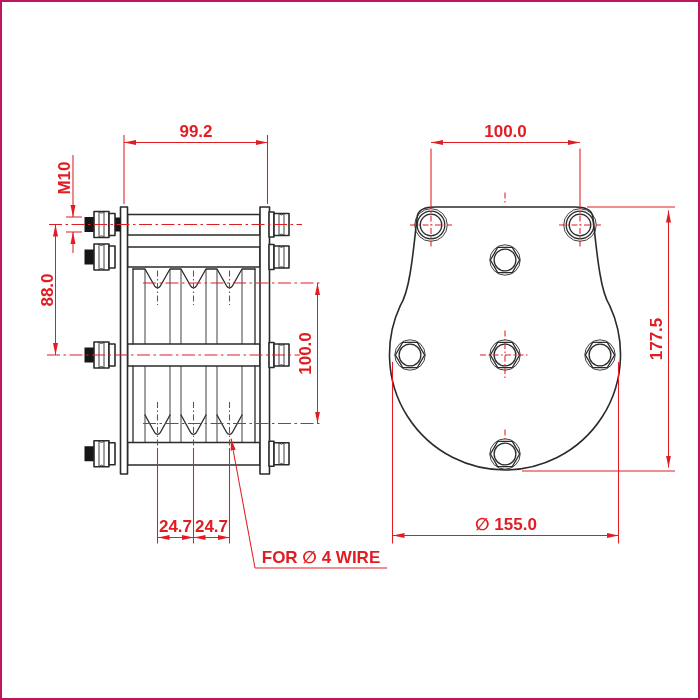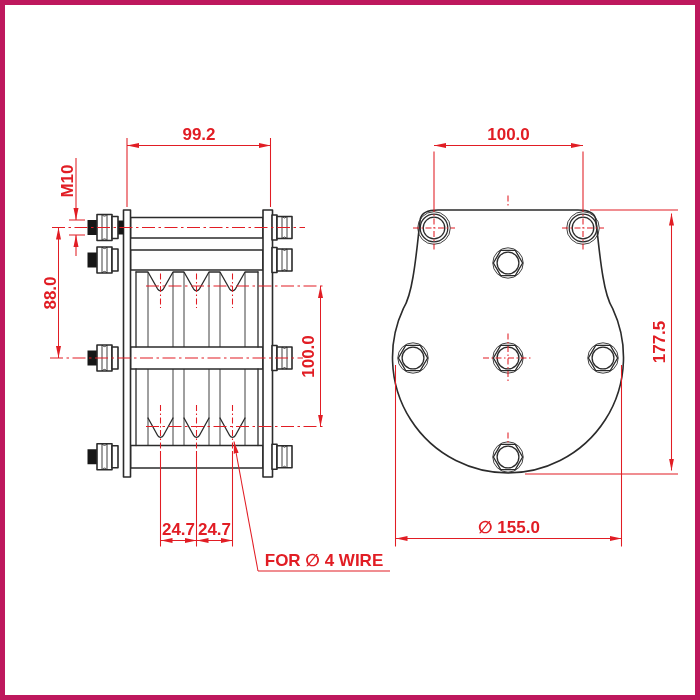--- a/index.html
+++ b/index.html
@@ -1,16 +1,16 @@
 <!DOCTYPE html>
 <html><head>
 <meta charset="utf-8">
 <style>
   html,body{margin:0;padding:0;background:#fff;}
-  .canvas{width:700px;height:700px;background:#ffffff;box-sizing:border-box;border:5px solid #be185d;}
+  .canvas{width:700px;height:700px;background:#ffffff;box-sizing:border-box;border:2px solid #be185d;}
   svg{display:block;}
   .outlf{stroke:#2b2b2b;fill:#ffffff;stroke-width:1.6;stroke-linejoin:round;}
   .thin{stroke:#2b2b2b;fill:none;stroke-width:0.9;}
   .mid{stroke:#2b2b2b;fill:none;stroke-width:1.3;stroke-linejoin:round;stroke-linecap:round;}
   .blk{fill:#161616;stroke:none;}
   .red{stroke:#e11d24;fill:none;stroke-width:1.05;}
   .cl{stroke-dasharray:13 3.5 2.5 3.5;}
   .cs{stroke-dasharray:6 2.5 1.5 2.5;}
   .t{fill:#e11d24;font-family:"Liberation Sans","DejaVu Sans",sans-serif;
      font-size:17px;font-weight:600;text-anchor:middle;dominant-baseline:auto;}

